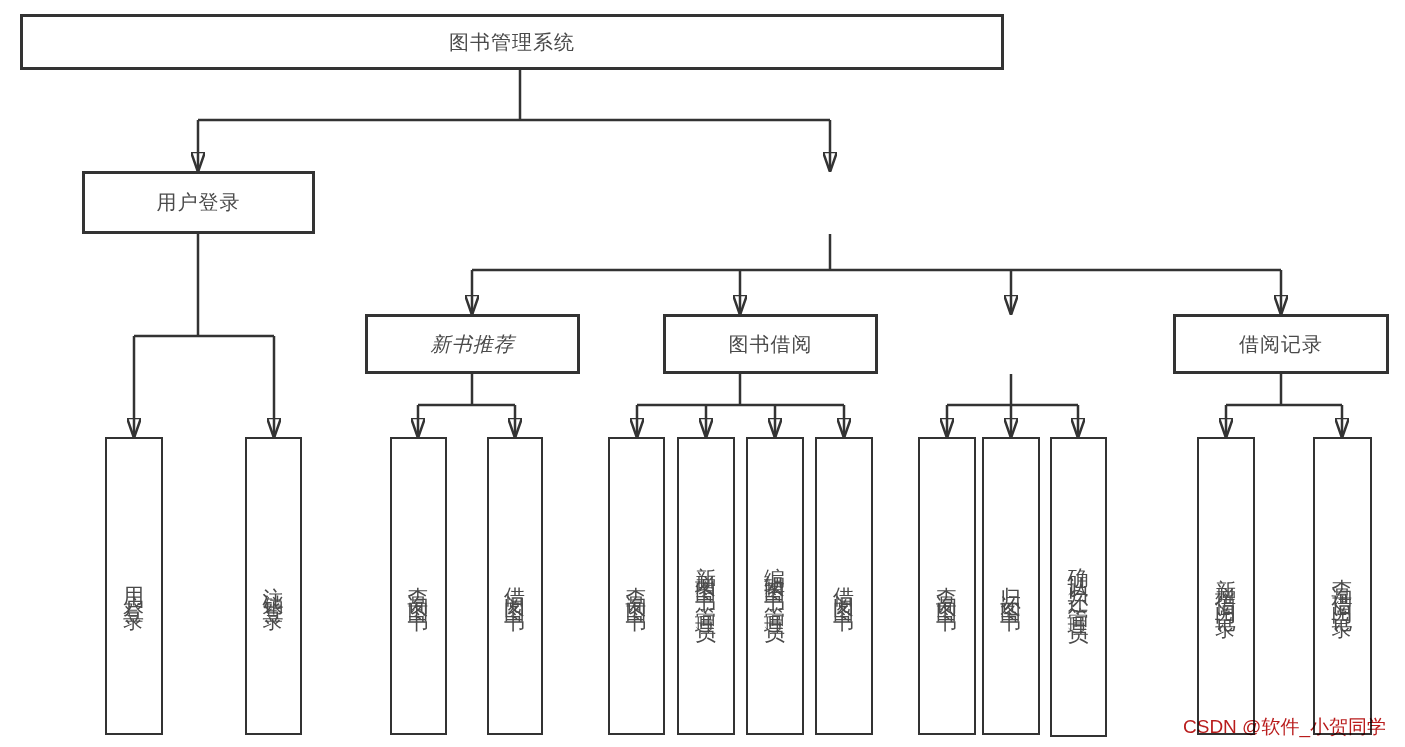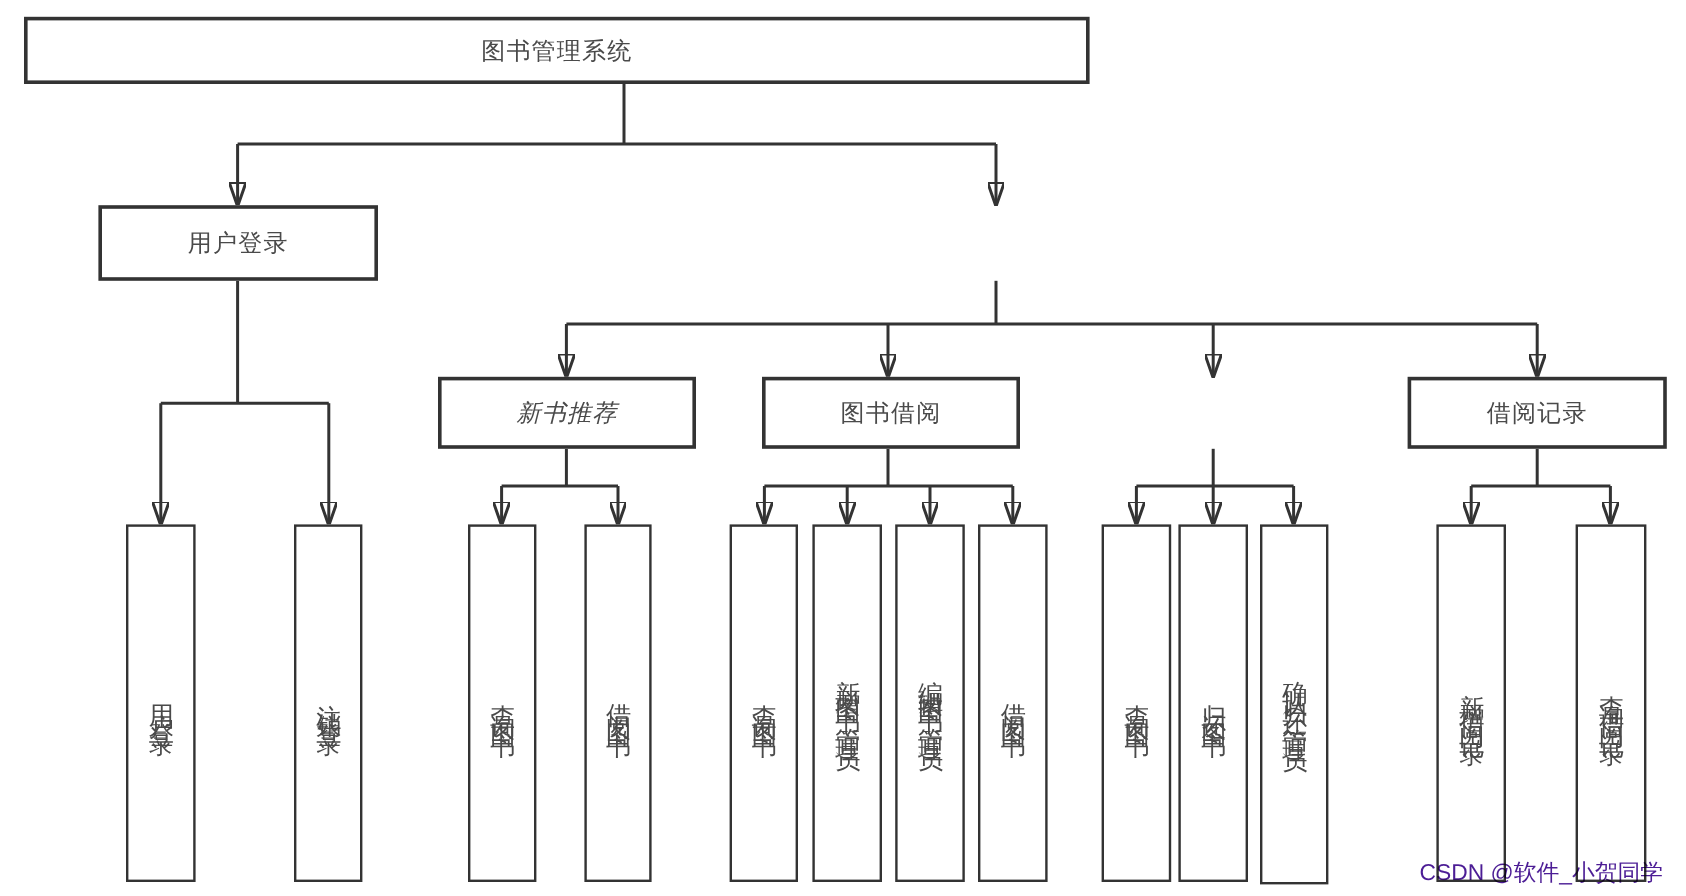--- a/index.html
+++ b/index.html
@@ -47,21 +47,21 @@
     font-size: 21px;
     letter-spacing: 8px;
     line-height: 1;
   }
   .watermark {
     position: absolute;
     left: 1183px;
     top: 714px;
     z-index: 2;
     font-size: 19px;
-    color: #4c1d95;
+    color: #b91c1c;
     mix-blend-mode: multiply;
     white-space: nowrap;
   }
 </style>
 </head>
 <body>
 
 <div class="stage">
 
   <svg class="wires" width="1405" height="747" viewBox="0 0 1405 747" aria-hidden="true">
@@ -105,26 +105,26 @@
     <path d="M947 405 V437" marker-end="url(#arr)"></path>
     <path d="M1011 405 V437" marker-end="url(#arr)"></path>
     <path d="M1078 405 V437" marker-end="url(#arr)"></path>
 
     <path d="M1281 374 V405"></path>
     <path d="M1226 405 H1342"></path>
     <path d="M1226 405 V437" marker-end="url(#arr)"></path>
     <path d="M1342 405 V437" marker-end="url(#arr)"></path>
   </svg>
 
-  <div class="node" style="left:20px; top:14px; width:888px; height:56px;font-family:Liberation Serif, serif;">图书管理系统</div>
+  <div class="node" style="left:20px; top:14px; width:984px; height:56px;font-family:Liberation Serif, serif;">图书管理系统</div>
 
   <div class="node" style="left:82px; top:171px; width:233px; height:63px;">用户登录</div>
 
   <div class="node" style="left:365px; top:314px; width:215px; height:60px;font-style:italic;">新书推荐</div>
-  <div class="node" style="left:635px; top:314px; width:215px; height:60px;">图书借阅</div>
+  <div class="node" style="left:663px; top:314px; width:215px; height:60px;">图书借阅</div>
   <div class="node" style="left:1173px; top:314px; width:216px; height:60px;">借阅记录</div>
 
   <div class="node leaf" style="left:105px; top:437px; width:58px; height:298px;">用户登录</div>
   <div class="node leaf" style="left:245px; top:437px; width:57px; height:298px;">注销登录</div>
 
   <div class="node leaf" style="left:390px; top:437px; width:57px; height:298px;">查询图书</div>
   <div class="node leaf" style="left:487px; top:437px; width:56px; height:298px;">借阅图书</div>
 
   <div class="node leaf" style="left:608px; top:437px; width:57px; height:298px;">查询图书</div>
   <div class="node leaf" style="left:677px; top:437px; width:58px; height:298px;">新增图书（管理员）</div>

